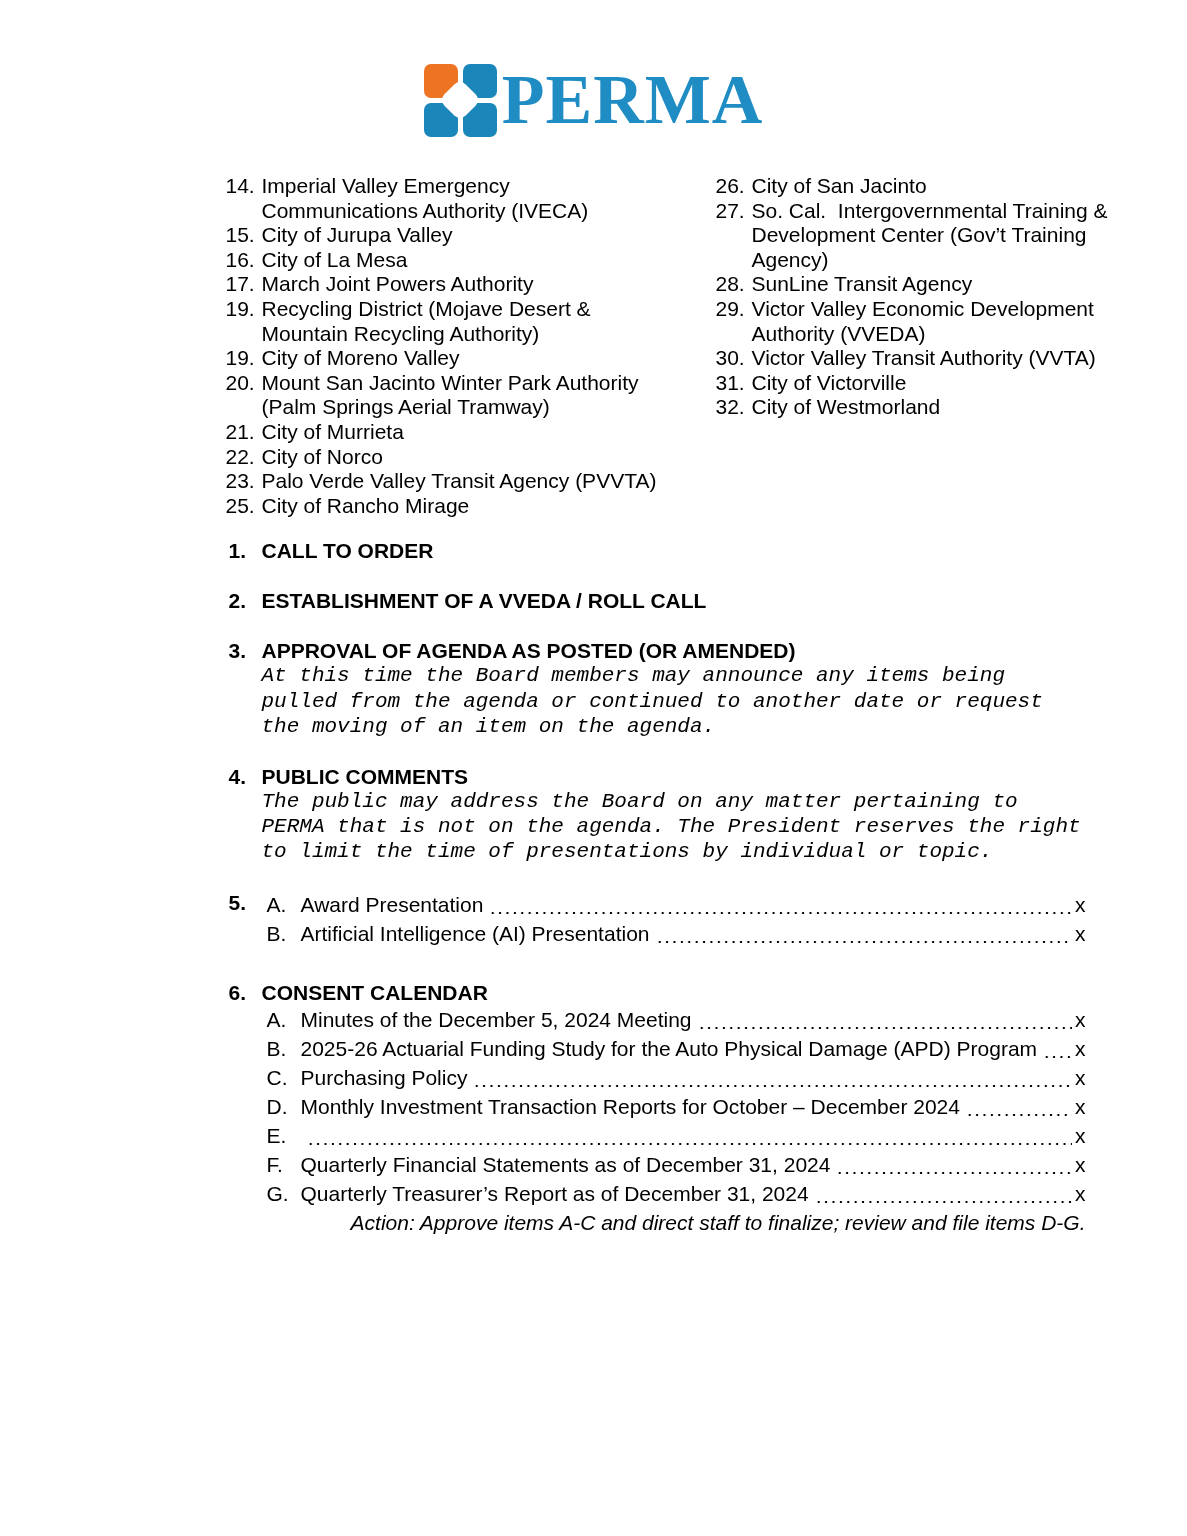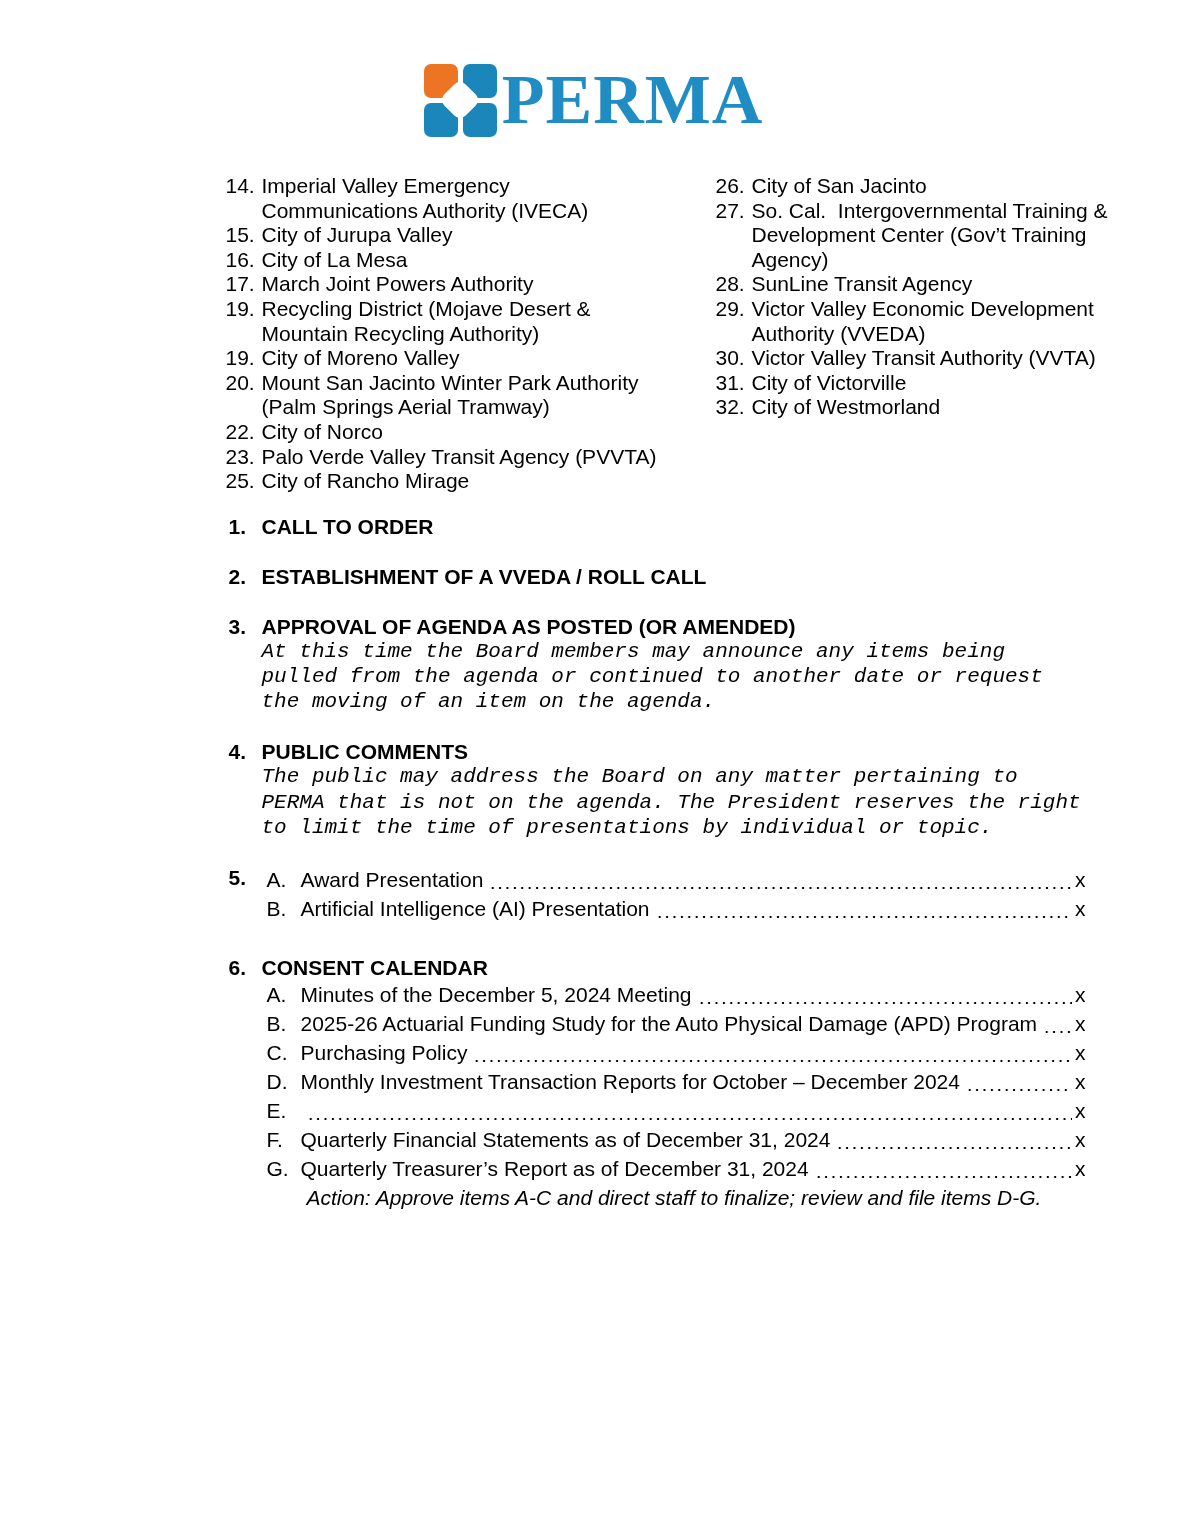--- a/index.html
+++ b/index.html
@@ -86,21 +86,21 @@
   .leader {
     flex: 1;
     align-self: stretch;
     margin: 0 3px 0 6px;
     background-image: radial-gradient(circle, #000 1.15px, transparent 1.5px);
     background-size: 7.4px 4px;
     background-repeat: repeat-x;
     background-position: left bottom 4px;
   }
   .t-page { flex: none; }
-  .s-action { font-style: italic; line-height: 29px; padding-left: 45px; }
+  .s-action { font-style: italic; line-height: 29px; padding-left: 45px; text-align: right; }
 </style>
 </head>
 <body>
 
 <div class="page">
 
   <header class="logo-header">
     <span class="logo-icon">
       <span class="logo-sq orange"></span>
       <span class="logo-sq"></span>
@@ -135,20 +135,24 @@
         </div>
       <div class="m-row">
           <span class="m-num">19.</span>
           <span class="m-text">City of Moreno Valley</span>
         </div>
       <div class="m-row">
           <span class="m-num">20.</span>
           <span class="m-text">Mount San Jacinto Winter Park Authority (Palm Springs Aerial Tramway)</span>
         </div>
       <div class="m-row">
+          <span class="m-num">21.</span>
+          <span class="m-text">City of Murrieta</span>
+        </div>
+      <div class="m-row">
           <span class="m-num">22.</span>
           <span class="m-text">City of Norco</span>
         </div>
       <div class="m-row">
           <span class="m-num">23.</span>
           <span class="m-text">Palo Verde Valley Transit Agency (PVVTA)</span>
         </div>
       <div class="m-row">
           <span class="m-num">25.</span>
           <span class="m-text">City of Rancho Mirage</span>

